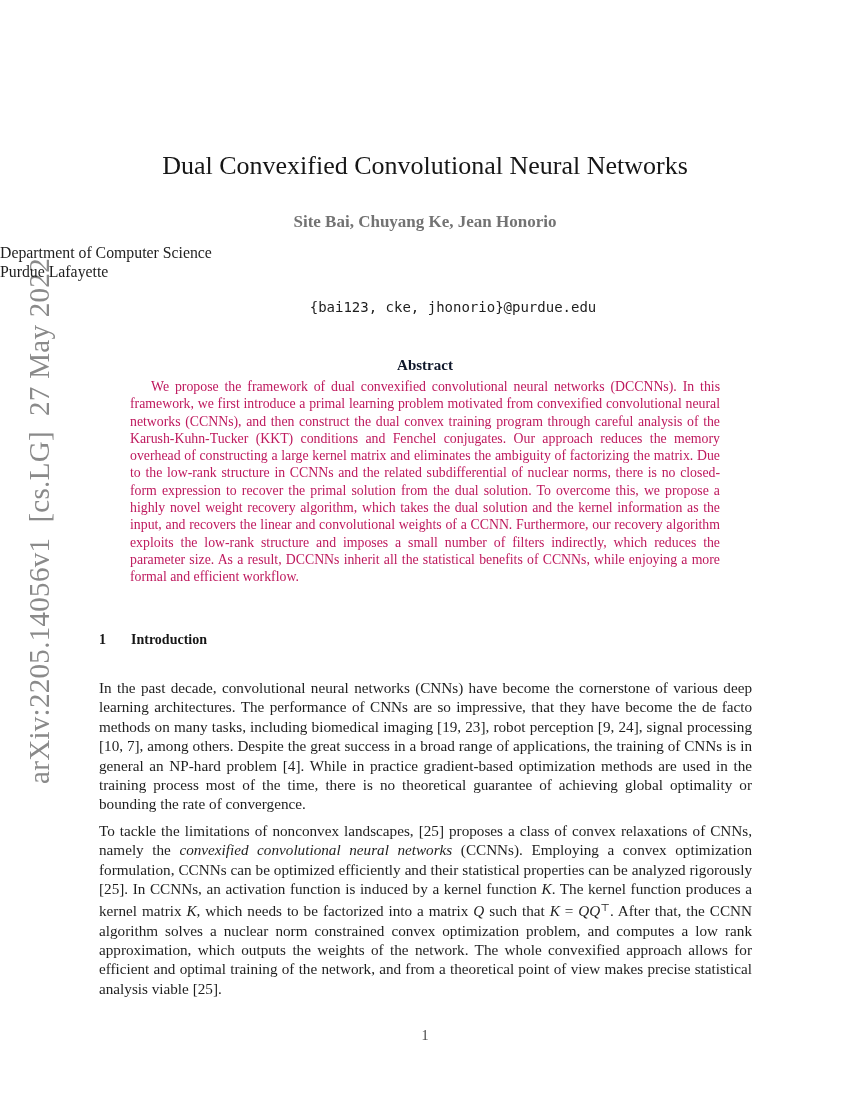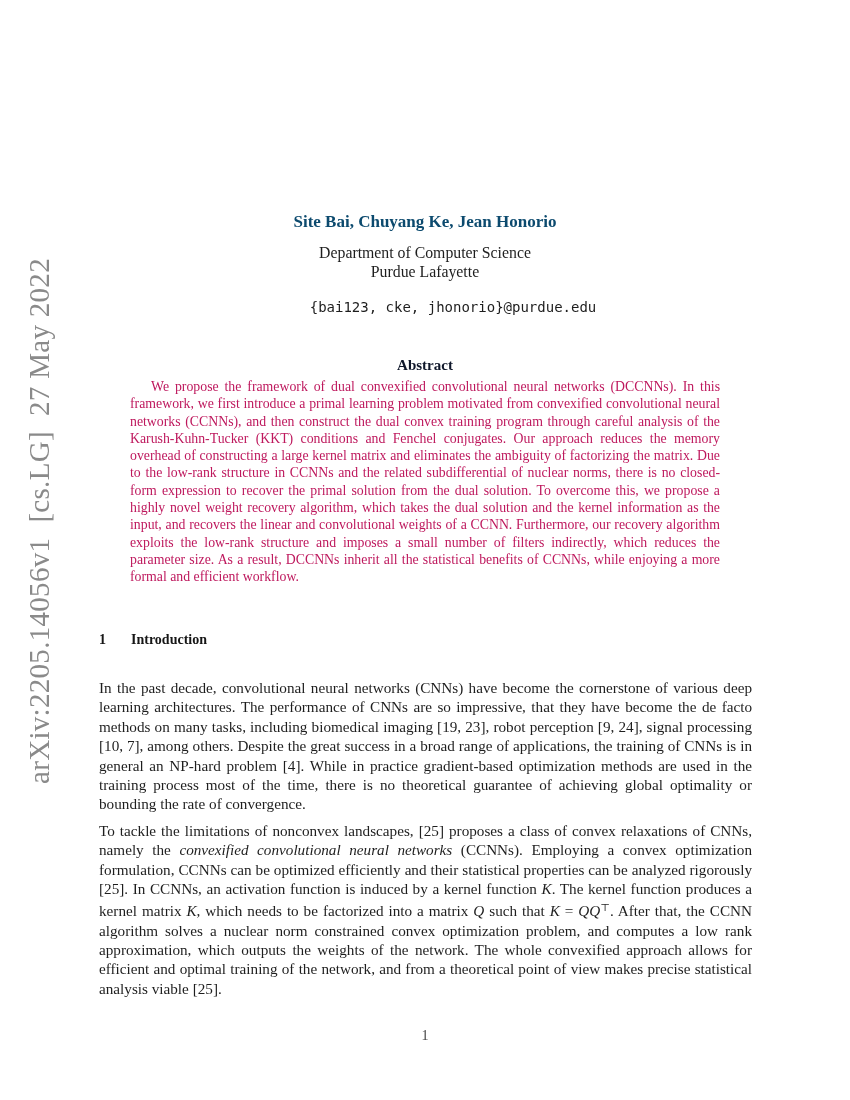--- a/index.html
+++ b/index.html
@@ -43,29 +43,28 @@
   }
 
   .authors {
     position: absolute;
     top: 212px;
     left: 0;
     width: 100%;
     text-align: center;
     font-size: 17px;
     font-weight: bold;
-    color: #0c4a6e;
+    color: #737373;
   }
 
   .affiliation {
     position: absolute;
     top: 243px;
     left: 0;
     width: 100%;
-    text-align: center;
     font-size: 15.8px;
     line-height: 19.2px;
     color: #1e1e1e;
   }
 
   .emails {
     position: absolute;
     top: 299px;
     left: 0;
     width: 100%;
@@ -140,20 +139,21 @@
     color: #444444;
   }
 </style>
 </head>
 <body>
 
 <div class="page">
 
   <div class="arxiv-strip">arXiv:2205.14056v1  [cs.LG]  27 May 2022</div>
 
+  <h1 class="title">Dual Convexified Convolutional Neural Networks</h1>
 
   <div class="authors">Site Bai, Chuyang Ke, Jean Honorio</div>
 
   <div class="affiliation">
     <div>Department of Computer Science</div>
     <div>Purdue Lafayette</div>
   </div>
 
   <div class="emails">{bai123, cke, jhonorio}@purdue.edu</div>
 

